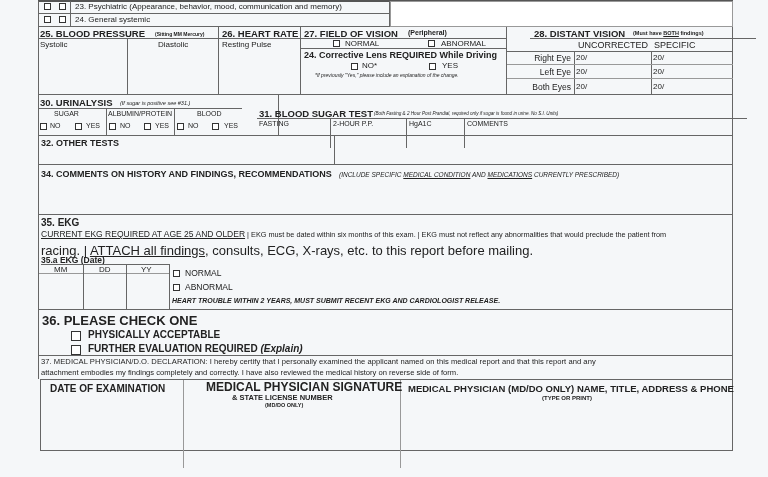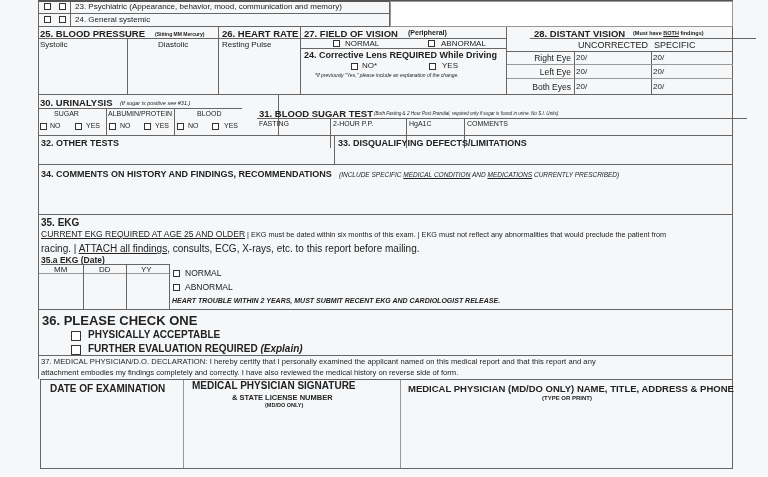--- a/index.html
+++ b/index.html
@@ -150,34 +150,31 @@
     <span class="abs lbl" style="left:2px;top:13px;font-size:7px;">FASTING</span>
     <span class="abs lbl" style="left:76px;top:13px;font-size:7px;">2-HOUR P.P.</span>
     <span class="abs lbl" style="left:152px;top:13px;font-size:7px;">HgA1C</span>
     <span class="abs lbl" style="left:210px;top:13px;font-size:7px;">COMMENTS</span>
   </div>
 
   <div class="abs bl br bb" style="left:38px;top:136px;width:695px;height:29px;">
     <div class="abs br" style="left:0;top:0;width:296px;height:28px;">
       <span class="abs hdr" style="left:2px;top:2px;font-size:9px;">32. OTHER TESTS</span>
     </div>
-    <div class="abs" style="left:296px;top:0;width:398px;height:28px;">
-      <span class="abs hdr" style="left:3px;top:2px;font-size:9px;">33. DISQUALIFYING DEFECTS/LIMITATIONS</span>
-    </div>
   </div>
 
   <div class="abs bl br bb" style="left:38px;top:165px;width:695px;height:50px;">
     <span class="abs hdr" style="left:2px;top:4px;font-size:9px;">34. COMMENTS ON HISTORY AND FINDINGS, RECOMMENDATIONS</span>
     <span class="abs tinyi" style="left:300px;top:6px;font-size:6.5px;"><span>(INCLUDE SPECIFIC </span><u>MEDICAL CONDITION</u><span> AND </span><u>MEDICATIONS</u><span> CURRENTLY PRESCRIBED)</span></span>
   </div>
 
   <div class="abs bl br bb" style="left:38px;top:215px;width:695px;height:95px;">
     <span class="abs hdr" style="left:2px;top:2px;font-size:10px;">35.  EKG</span>
     <div class="abs" style="left:2px;top:14px;font-size:8.5px;white-space:nowrap;"><u>CURRENT EKG REQUIRED AT AGE 25 AND OLDER</u><span style="font-size:7.3px;"> | EKG must be dated within six months of this exam.  |  EKG must not reflect any abnormalities that would preclude the patient from</span></div>
-    <div class="abs" style="left:2px;top:28px;font-size:10px;white-space:nowrap;"><span>racing.  |  </span><u>ATTACH all findings</u><span>, consults, ECG, X-rays, etc. to this report before mailing.</span></div>
+    <div class="abs" style="left:2px;top:28px;font-size:13px;white-space:nowrap;"><span>racing.  |  </span><u>ATTACH all findings</u><span>, consults, ECG, X-rays, etc. to this report before mailing.</span></div>
     <span class="abs hdr" style="left:2px;top:40px;font-size:8.5px;text-decoration:underline;">35.a  EKG (Date)</span>
 
     <div class="abs bt" style="left:2px;top:49px;width:128px;"></div>
     <div class="abs bb light" style="left:0;top:49px;width:130px;height:10px;"></div>
     <div class="abs bl" style="left:44px;top:49px;height:46px;"></div>
     <div class="abs bl" style="left:87px;top:49px;height:46px;"></div>
     <div class="abs bl" style="left:130px;top:49px;height:46px;"></div>
     <span class="abs lbl" style="left:15px;top:50px;">MM</span>
     <span class="abs lbl" style="left:60px;top:50px;">DD</span>
     <span class="abs lbl" style="left:102px;top:50px;">YY</span>
@@ -194,26 +191,26 @@
     <span class="abs" style="left:49px;top:19px;font-size:10px;font-weight:bold;white-space:nowrap;">PHYSICALLY ACCEPTABLE</span>
     <span class="abs cb big" style="left:32px;top:35px;"></span>
     <span class="abs" style="left:49px;top:33px;font-size:10px;font-weight:bold;white-space:nowrap;"><span>FURTHER EVALUATION REQUIRED</span> <i>(Explain)</i></span>
   </div>
 
   <div class="abs bl br" style="left:38px;top:356px;width:695px;height:23px;">
     <div class="abs" style="left:2px;top:1px;font-size:7.6px;white-space:nowrap;letter-spacing:0.05px;">37.  MEDICAL PHYSICIAN/D.O. DECLARATION: I hereby certify that I personally examined the applicant named on this medical report and that this report and any</div>
     <div class="abs" style="left:2px;top:12px;font-size:7.6px;white-space:nowrap;">attachment embodies my findings completely and correctly. I have also reviewed the medical history on reverse side of form.</div>
   </div>
 
-  <div class="abs b" style="left:40px;top:379px;width:693px;height:90px;">
+  <div class="abs b" style="left:40px;top:379px;width:693px;height:72px;">
     <div class="abs br light" style="left:0;top:0;width:143px;height:88px;">
       <span class="abs" style="left:9px;top:3px;font-size:10px;font-weight:bold;white-space:nowrap;">DATE OF EXAMINATION</span>
     </div>
     <div class="abs br light" style="left:143px;top:0;width:217px;height:88px;">
-      <span class="abs" style="left:8px;top:0;font-size:10px;font-weight:bold;white-space:nowrap;">MEDICAL PHYSICIAN SIGNATURE</span>
+      <span class="abs" style="left:22px;top:0;font-size:12px;font-weight:bold;white-space:nowrap;">MEDICAL PHYSICIAN SIGNATURE</span>
       <span class="abs" style="left:48px;top:13px;font-size:7.5px;font-weight:bold;white-space:nowrap;">&amp; STATE LICENSE NUMBER</span>
       <span class="abs" style="left:81px;top:22px;font-size:5.5px;font-weight:bold;white-space:nowrap;">(MD/DO ONLY)</span>
     </div>
     <div class="abs" style="left:360px;top:0;width:331px;height:88px;">
       <span class="abs" style="left:7px;top:3px;font-size:9.5px;font-weight:bold;white-space:nowrap;">MEDICAL PHYSICIAN (MD/DO ONLY) NAME, TITLE, ADDRESS &amp; PHONE</span>
       <span class="abs" style="left:141px;top:15px;font-size:6px;font-weight:bold;white-space:nowrap;">(TYPE OR PRINT)</span>
     </div>
   </div>
 
 </div>

